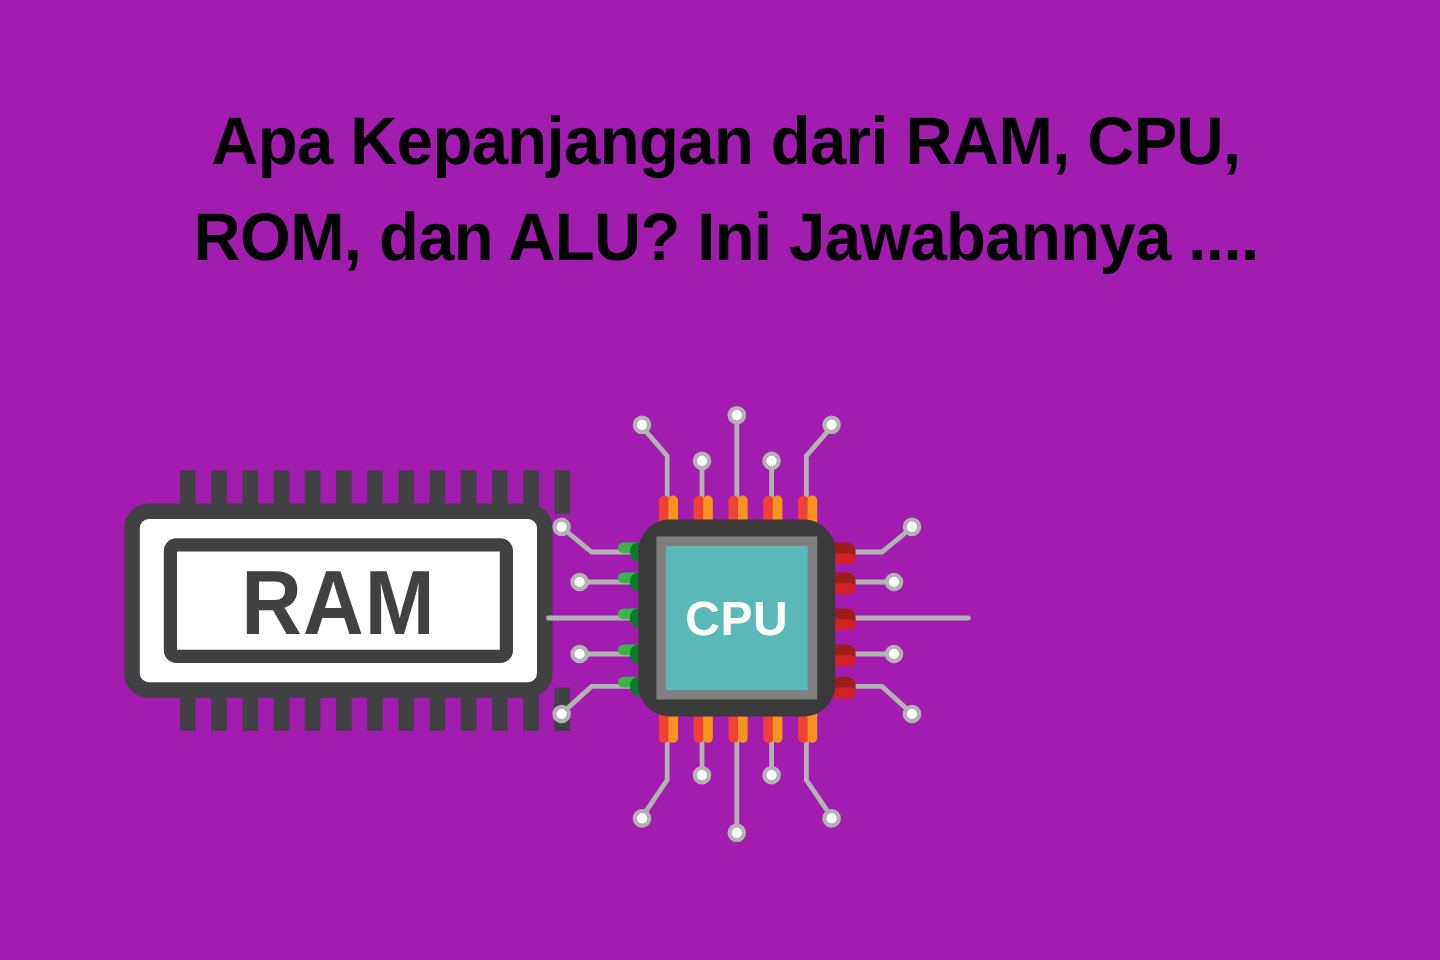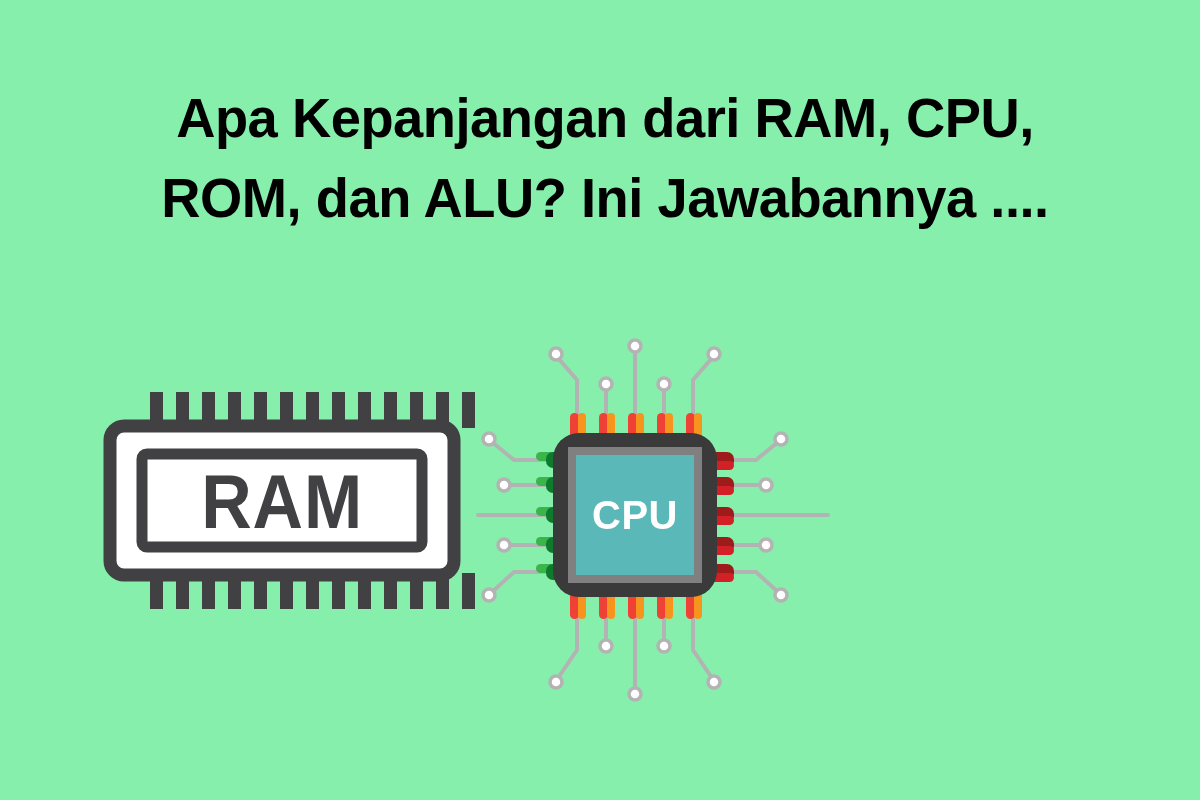--- a/index.html
+++ b/index.html
@@ -11,21 +11,21 @@
     width: 1200px;
     height: 800px;
     background: #ffffff;
     font-family: "Liberation Sans", sans-serif;
     overflow: hidden;
   }
   .page {
     position: relative;
     width: 1200px;
     height: 800px;
-    background: #86efac;
+    background: #a21caf;
   }
 
   
   .headline {
     position: absolute;
     left: 50px;
     top: 78px;
     width: 1110px;
     text-align: center;
     font-family: "Liberation Sans", sans-serif;
@@ -46,21 +46,21 @@
     top: 330px;
     width: 1173px;
     height: 400px;
     padding-left: 20px;
   }
   .icon-slot {
     position: absolute;
     top: 0;
   }
   .slot-ram  { left: 88px;  width: 390px; height: 340px; }
-  .slot-cpu  { left: 478px; width: 350px; height: 380px; }
+  .slot-cpu  { left: 457px; width: 350px; height: 380px; }
   .slot-rom  { left: 824px; width: 290px; height: 330px; }
 
   svg { display: block; overflow: visible; }
 
   .ram-label-text {
     font-family: "Liberation Sans", sans-serif;
     font-weight: bold;
     font-size: 76px;
     fill: #414042;
     letter-spacing: 1px;

